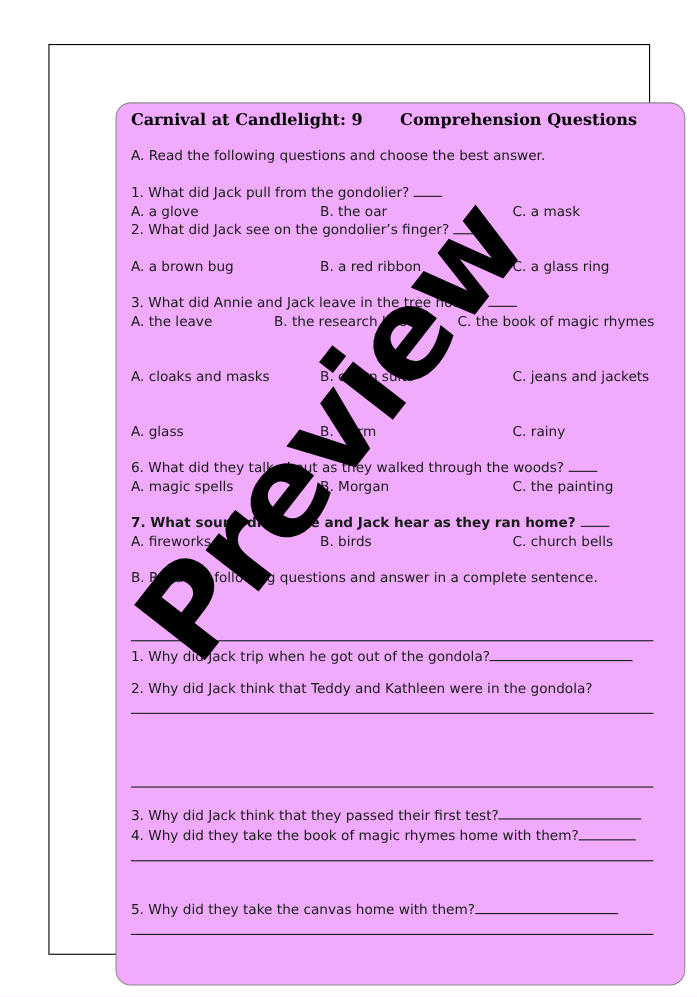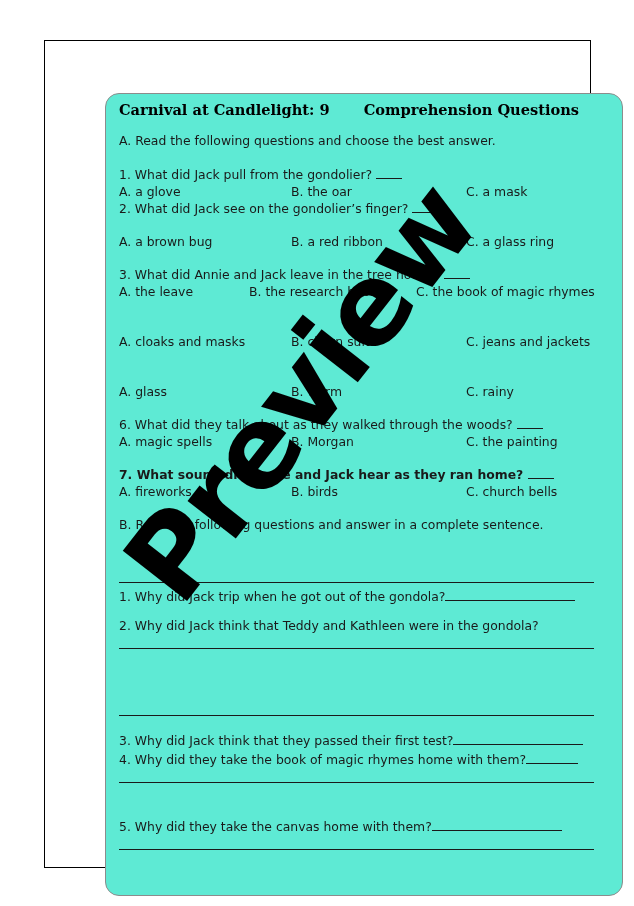--- a/index.html
+++ b/index.html
@@ -30,21 +30,21 @@
   
   #worksheet-box {
     position: absolute;
     left: 60px;
     top: 52px;
     width: 518px;
     height: 803px;
     border: 1px solid #8c8c8c;
     border-radius: 14px;
     box-sizing: border-box;
-    background: #5eead4;
+    background: #f0abfc;
     overflow: hidden;
   }
 
   #content {
     position: absolute;
     left: 0;
     top: 0;
     width: 518px;
     height: 803px;
   }

